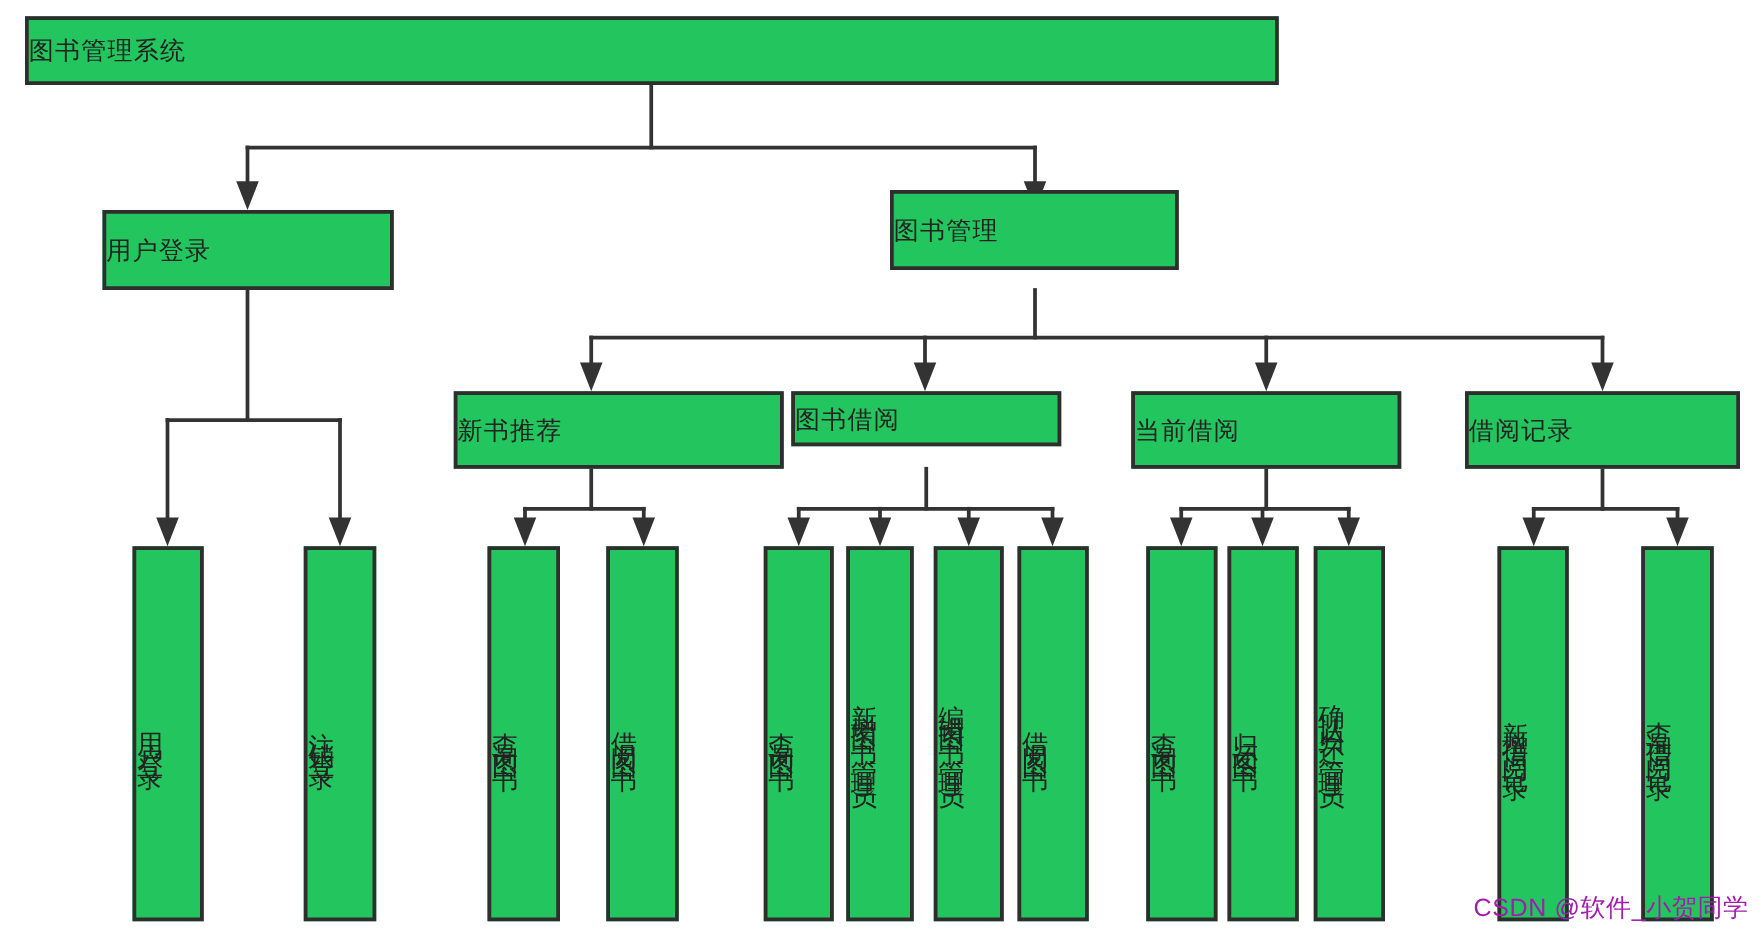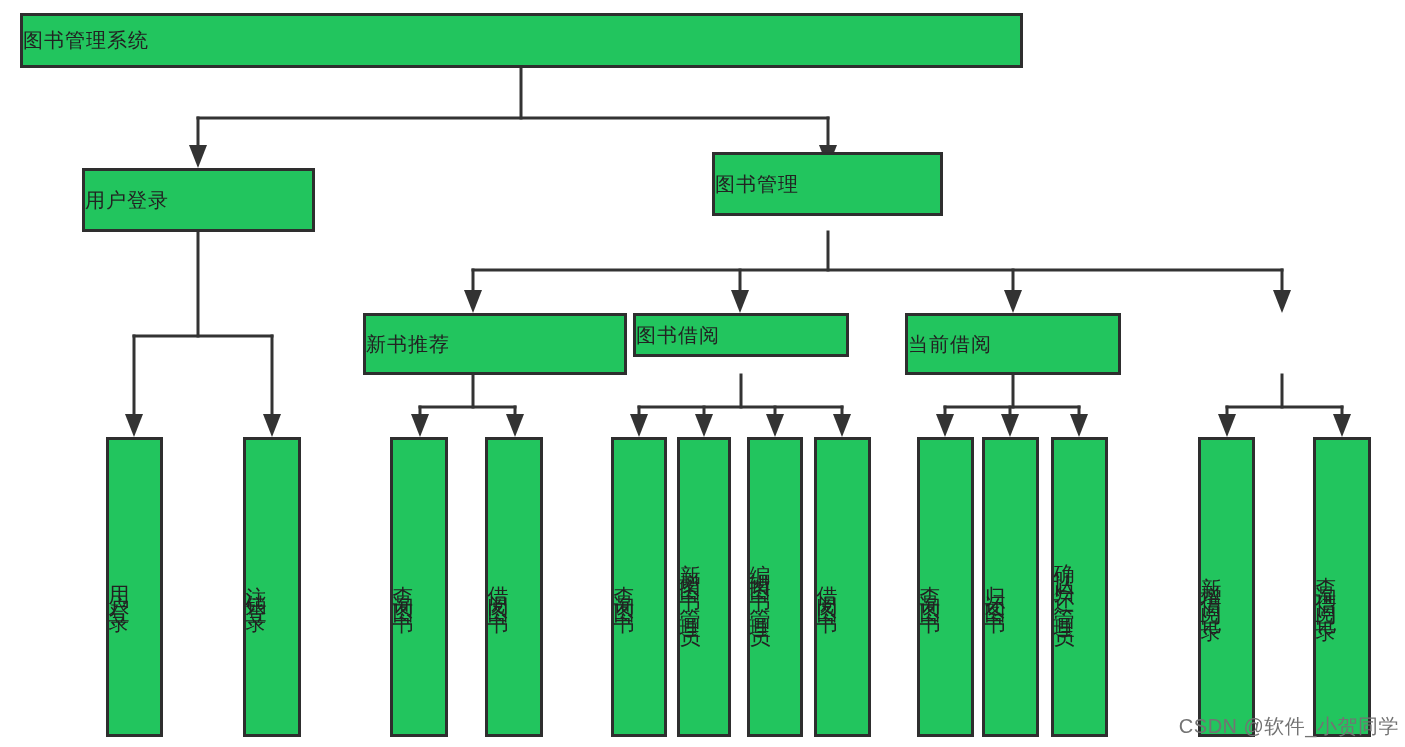--- a/index.html
+++ b/index.html
@@ -35,21 +35,21 @@
     font-size: 21px;
     letter-spacing: 9px;
     line-height: 1;
     white-space: nowrap;
   }
   .watermark {
     position: absolute;
     right: 6px;
     bottom: 7px;
     font-size: 20px;
-    color: #737373;
+    color: #a21caf;
     letter-spacing: 0.5px;
     z-index: 3;
     user-select: none;
     margin-top: 43px;
   }
 </style>
 </head>
 <body>
 
 <div class="canvas">
@@ -122,20 +122,23 @@
 
   <div class="node h" style="left:363px;top:313px;width:264px;height:62px">
     <span>新书推荐</span>
   </div>
   <div class="node h" style="left:633px;top:313px;width:216px;height:44px">
     <span>图书借阅</span>
   </div>
   <div class="node h" style="left:905px;top:313px;width:216px;height:62px">
     <span>当前借阅</span>
   </div>
+  <div class="node h" style="left:1172px;top:313px;width:220px;height:62px">
+    <span>借阅记录</span>
+  </div>
 
   <div class="node v" style="left:106px;top:437px;width:57px;height:300px">
     <span>用户登录</span>
   </div>
   <div class="node v" style="left:243px;top:437px;width:58px;height:300px">
     <span>注销登录</span>
   </div>
 
   <div class="node v" style="left:390px;top:437px;width:58px;height:300px">
     <span>查询图书</span>

